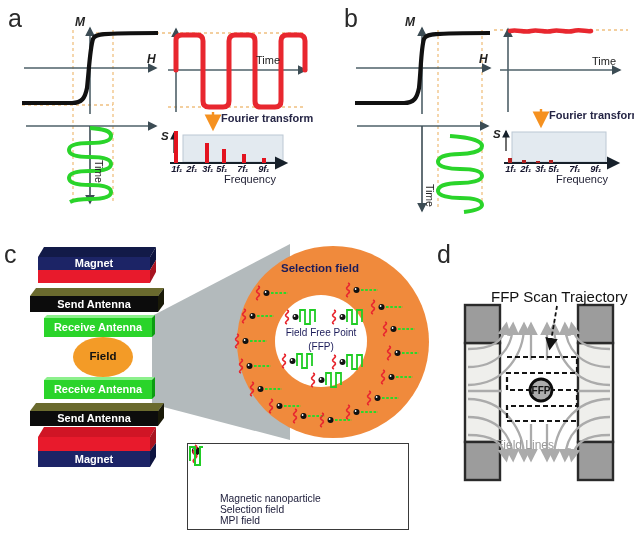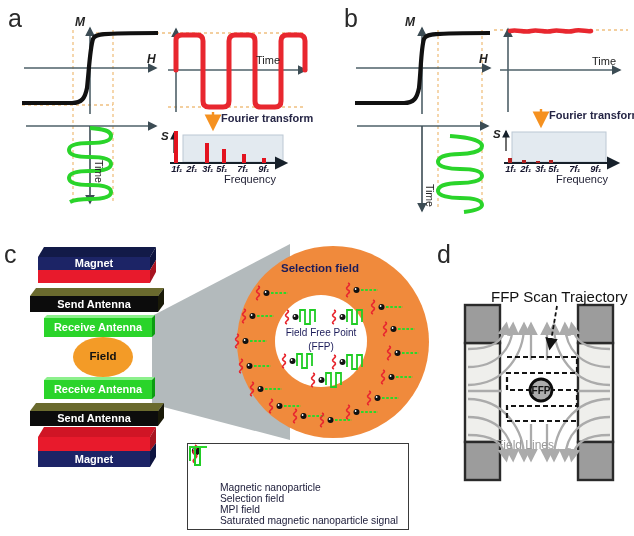--- a/index.html
+++ b/index.html
@@ -228,28 +228,20 @@
     <span class="llab">Selection field</span>
   </div>
   <div class="lrow">
     <span class="lic">
       <svg width="17" height="24">
             <path d="M2,17 L2,3 L7,3 L7,21 L12,21 L12,3 L15,3" fill="none" stroke="#20cc25" stroke-width="2"></path>
           </svg>
     </span>
     <span class="llab">MPI field</span>
   </div>
-  <div class="lrow">
-    <span class="lic">
-      <svg width="20" height="6">
-            <line x1="1" y1="3" x2="19" y2="3" stroke="#2bd82b" stroke-width="2"></line>
-          </svg>
-    </span>
-    <span class="llab">Saturated magnetic nanoparticle signal</span>
-  </div>
 </div>
 
 <div class="txt bartxt" style="left:491px;top:288px;width:120px;font-size:15px;color:#111;font-weight:400">FFP Scan Trajectory</div>
 <div class="txt bartxt" style="left:528px;top:385px;width:26px;font-size:10px;color:#111">FFP</div>
 <div class="txt bartxt" style="left:485px;top:438px;width:80px;font-size:12px;color:#9a9a9a;font-weight:500">Field Lines</div>
 
 <div class="fbar" style="left: 174px; top: 131px; height: 32px; background: rgb(227, 19, 31);"></div>
     <div class="fbar" style="left: 205px; top: 143px; height: 20px; background: rgb(227, 19, 31);"></div>
     <div class="fbar" style="left: 222px; top: 149px; height: 14px; background: rgb(227, 19, 31);"></div>
     <div class="fbar" style="left: 242px; top: 154px; height: 9px; background: rgb(227, 19, 31);"></div>

